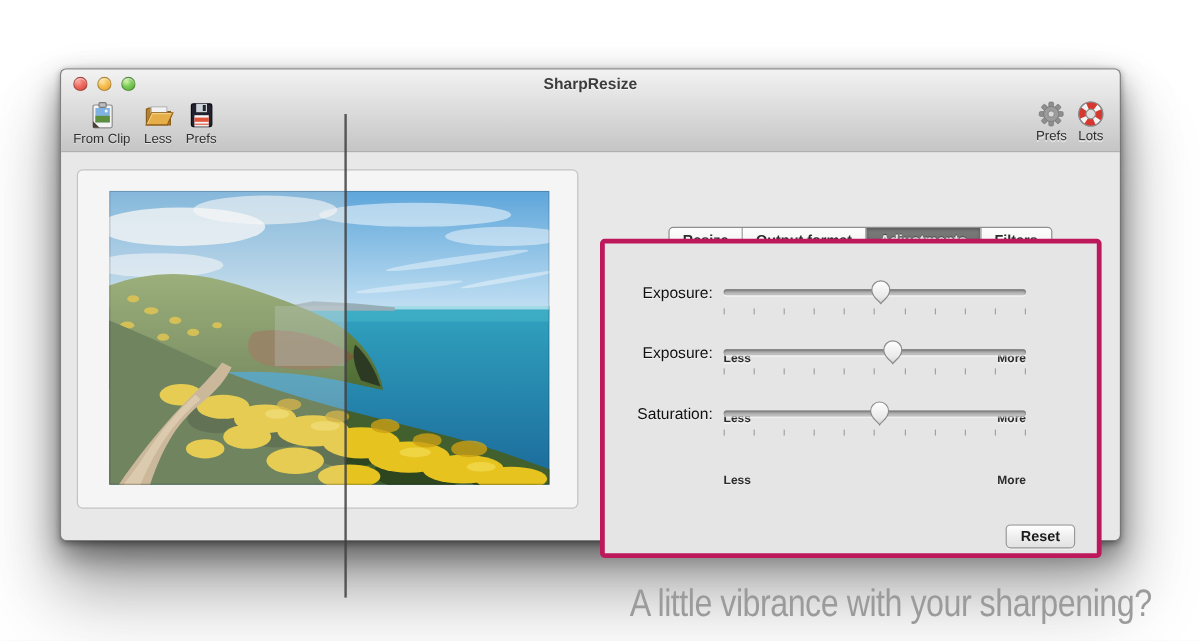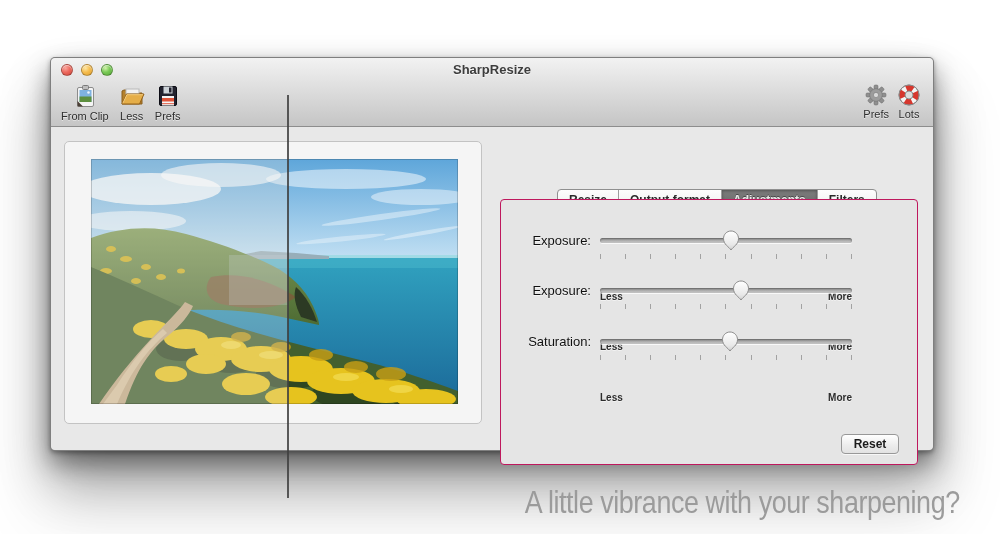--- a/index.html
+++ b/index.html
@@ -44,21 +44,21 @@
   .content{position:absolute;left:0;top:69px;right:0;bottom:0;background:#e8e8e8;border-radius:0 0 5px 5px;}
   
   .preview-panel{
     position:absolute;left:13px;top:14px;width:418px;height:283px;box-sizing:border-box;
     background:#f5f5f5;border:1px solid #c3c3c3;border-radius:5px;
   }
   .photo{position:absolute;left:26px;top:17px;width:367px;height:245px;}
   
   .adjust-box{
     position:absolute;left:449px;top:72px;width:418px;height:266px;box-sizing:border-box;
-    background:#e5e5e5;border:1px solid #be185d;border-radius:4px;
+    background:#e5e5e5;border:4px solid #be185d;border-radius:4px;
   }
   
   .tabs{
     position:absolute;left:506px;top:62px;height:21px;display:flex;
     border:1px solid #8f8f8f;border-radius:4px;overflow:hidden;
     background:linear-gradient(#fdfdfd,#ededed);
     box-shadow:0 1px 0 rgba(255,255,255,.6);
   }
   .tab{
     padding:0 11px;line-height:20px;font-size:12px;font-weight:700;color:#2b2b2b;

